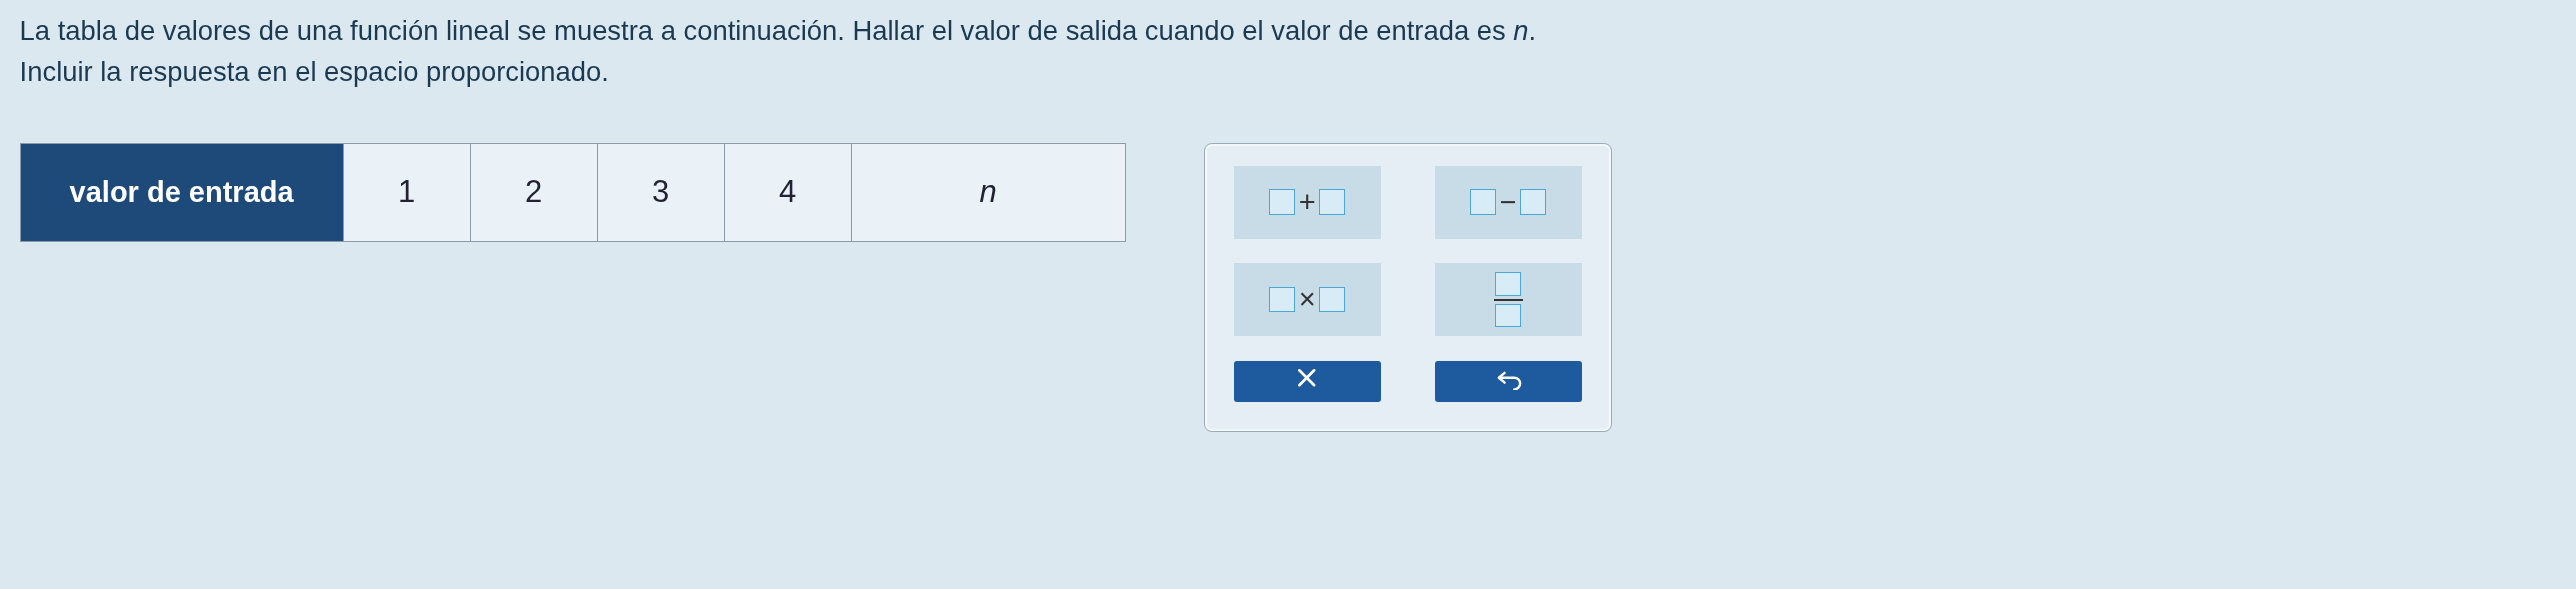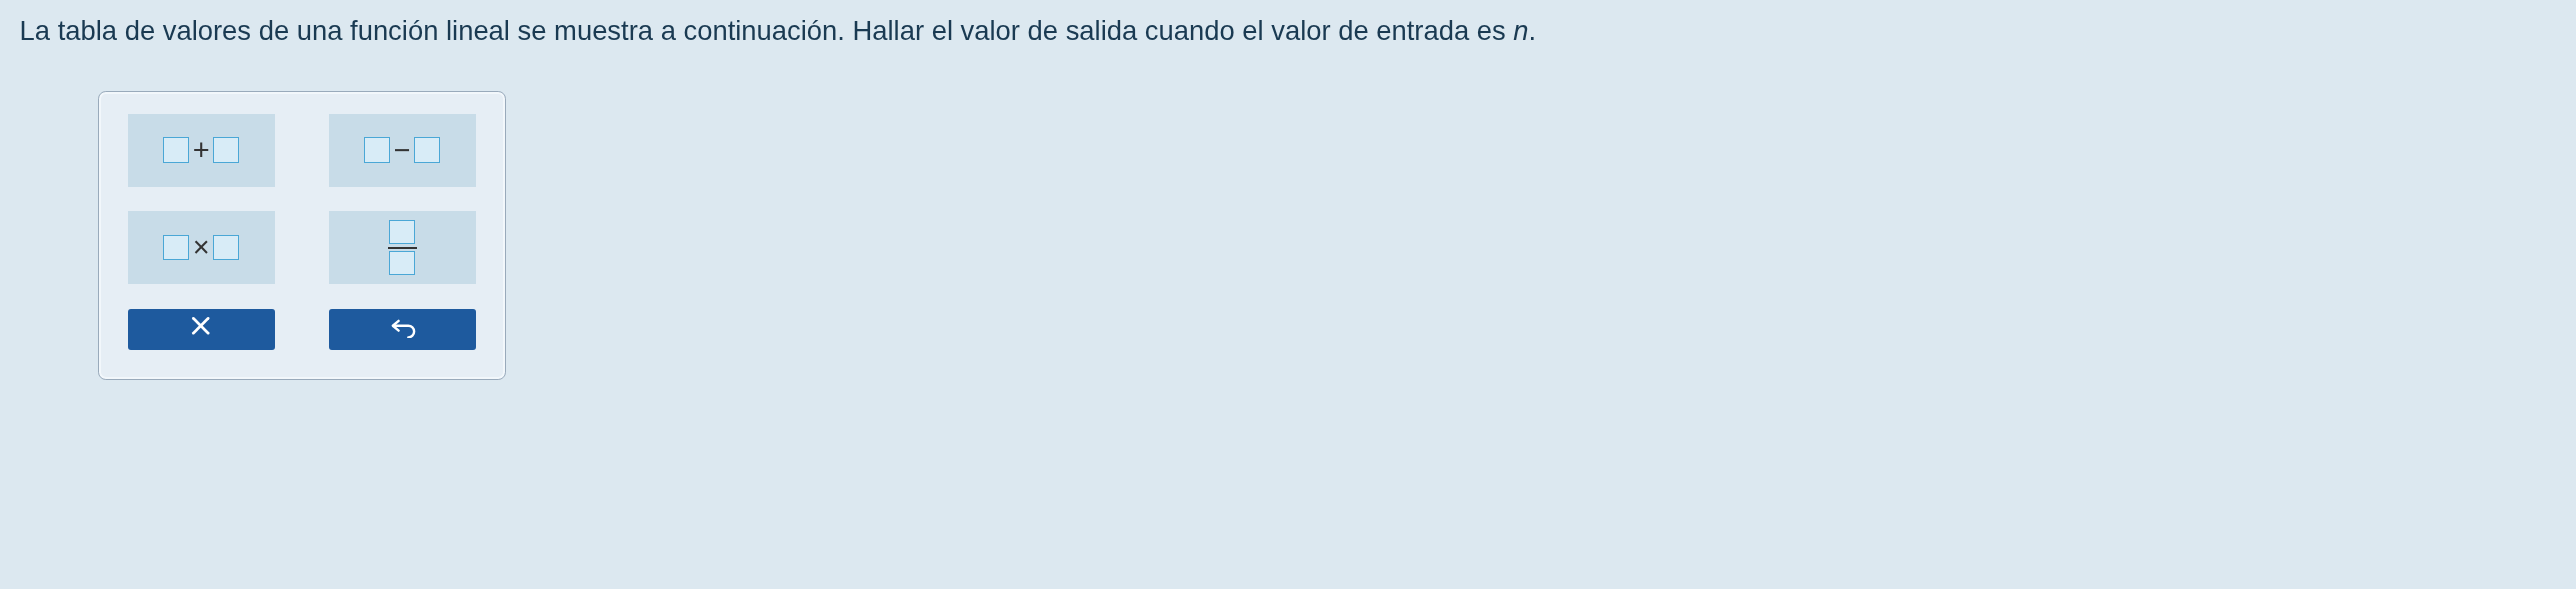--- a/index.html
+++ b/index.html
@@ -6,21 +6,21 @@
     body {
       background: #dce8f0;
       font-family: Verdana, Geneva, sans-serif;
       padding: 9.8px 19.6px 19.6px 19.6px;
       color: #1a3a52;
       width: 2576px;
       font-size: 27.4px;
       line-height: 1.5;
     }
     .instructions {
-      margin-bottom: 40px;
+      margin-bottom: 51px;
     }
     .content-row {
       display: flex;
       gap: 78px;
       align-items: flex-start;
     }
     table.vals {
       border-collapse: collapse;
       background: #f5f9fc;
     }
@@ -130,26 +130,35 @@
     .undo-arrow {
       display: inline-block;
     }
   </style>
 </head>
 <body>
 
 <div class="instructions">
   <span>La tabla de valores de una función lineal se muestra a continuación. Hallar el valor de salida cuando el valor de entrada es </span><span class="nvar">n</span><span>.</span>
   <br>
+  <span>Incluir la respuesta en el espacio proporcionado.</span>
 </div>
 
 <div class="content-row">
 
   <table class="vals">
     <tbody>
+        <tr>
+      <th>valor de entrada</th>
+      <td>1</td>
+      <td>2</td>
+      <td>3</td>
+      <td>4</td>
+      <td class="wide nvar">n</td>
+    </tr>
   </tbody>
     </table>
 
   <div class="palette">
     <div class="palette-row">
       <button class="pal-btn">
         <span class="slot-sq"></span>
         <span class="op">+</span>
         <span class="slot-sq"></span>
       </button>

